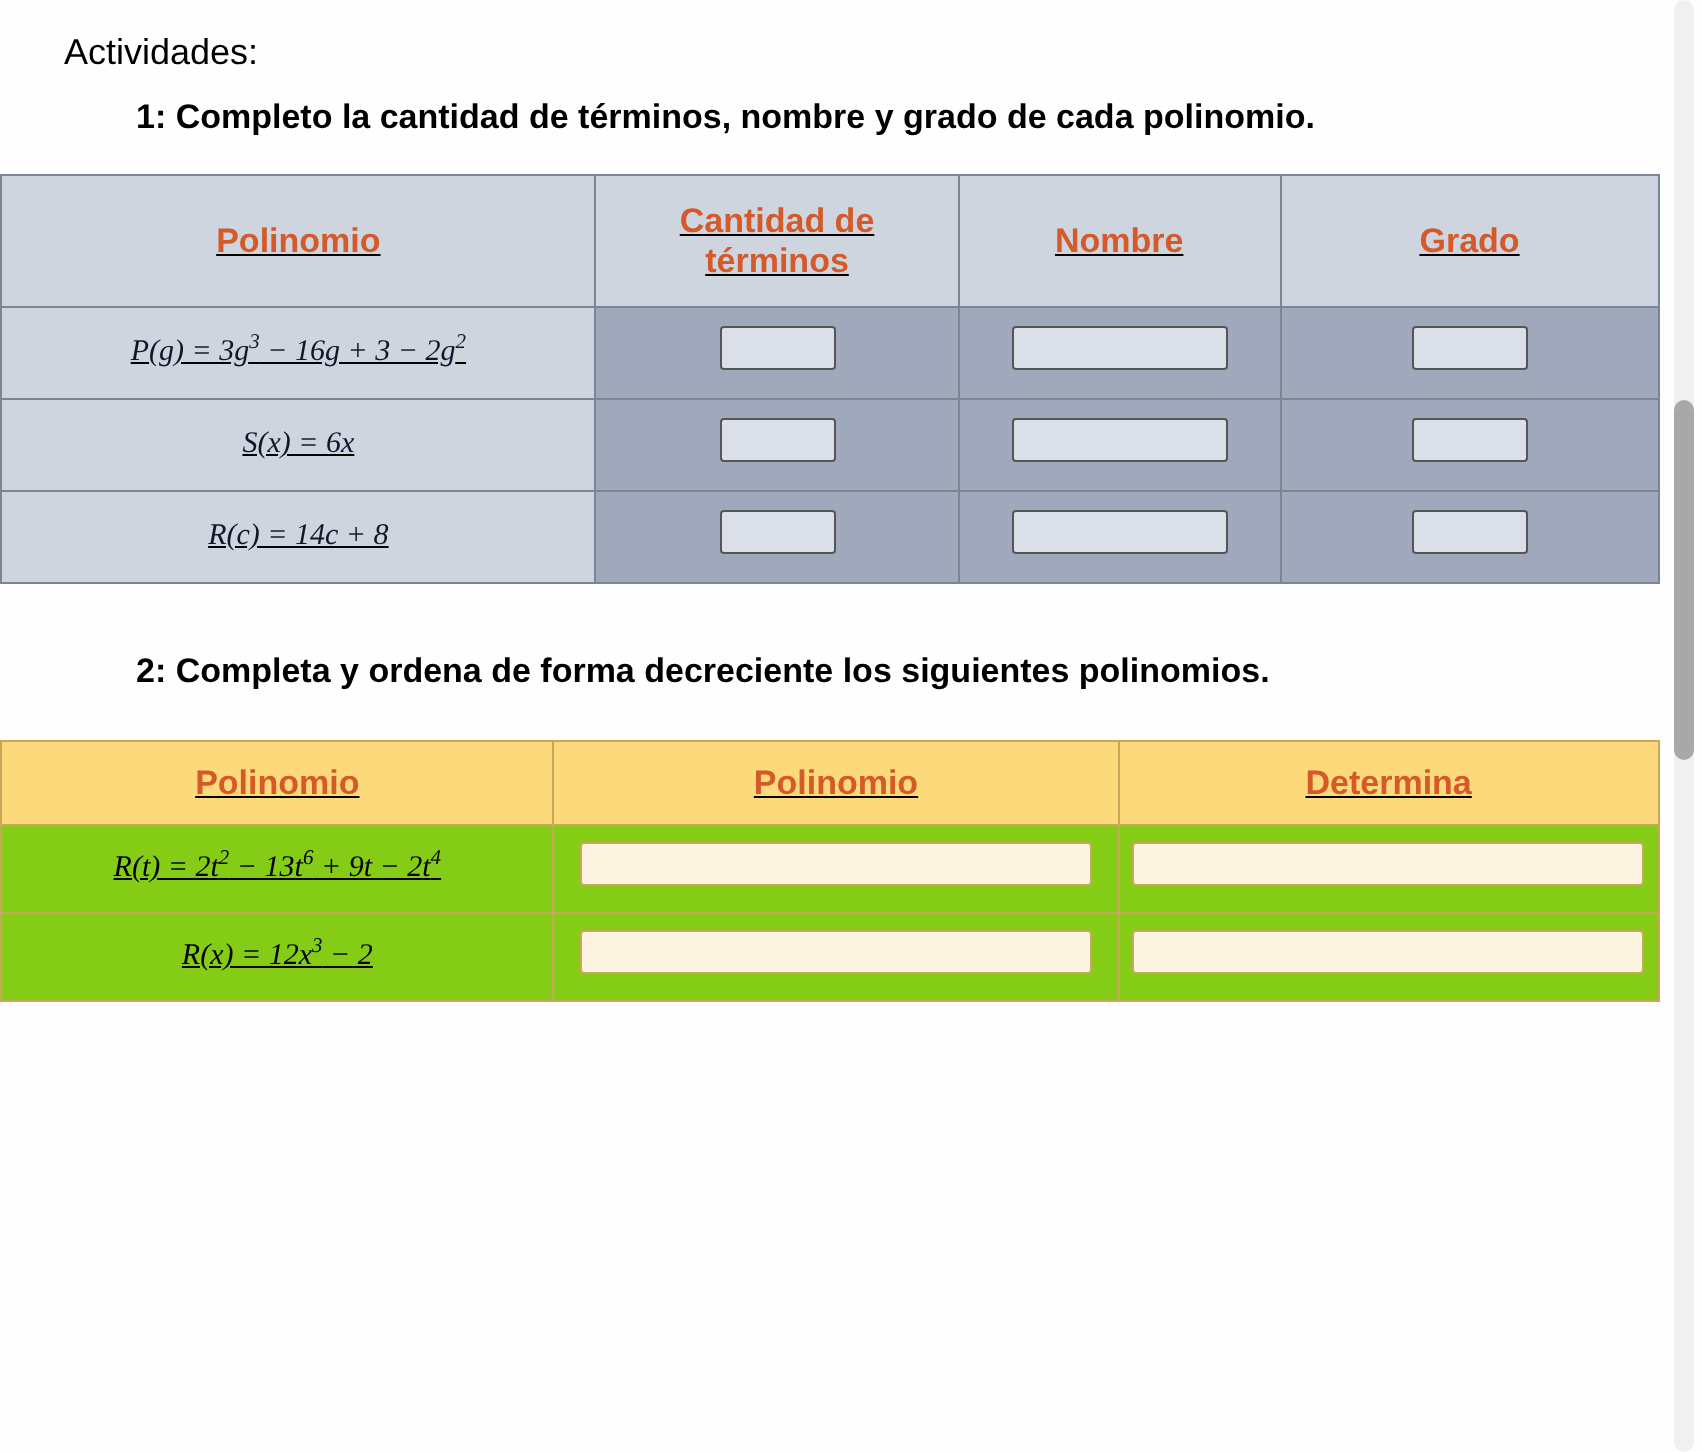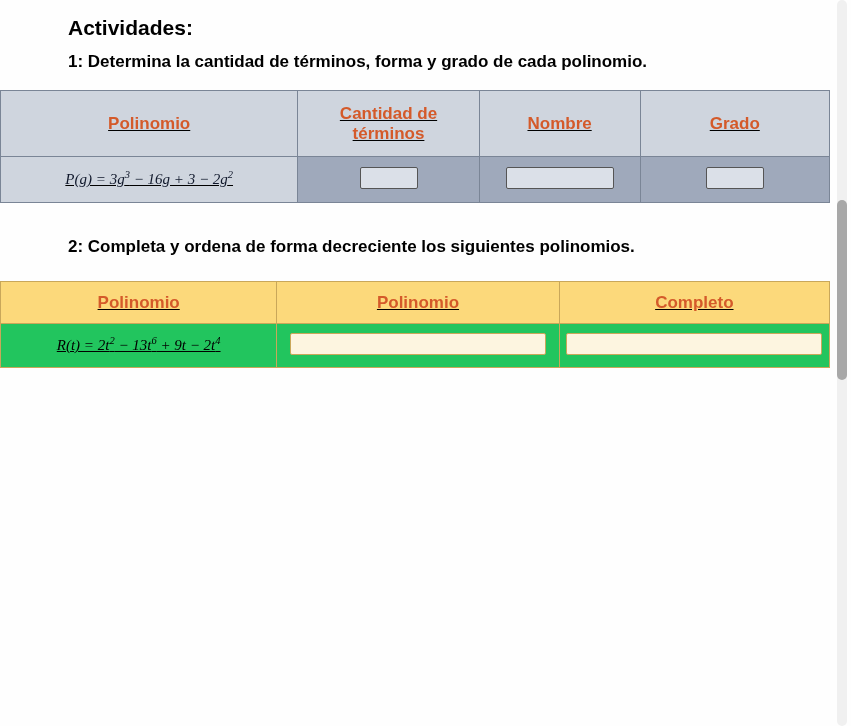--- a/index.html
+++ b/index.html
@@ -10,24 +10,24 @@
     background: #fefefe;
     width: 851px;
     height: 726px;
     position: relative;
   }
   .page {
     width: 832px;
     padding: 0;
   }
   .heading {
-    font-weight: bold;
-    font-size: 21px;
+    font-weight: normal;
+    font-size: 18px;
     color: #000;
-    padding: 16px 0 8px 68px;
+    padding: 16px 0 8px 32px;
   }
   .instr {
     font-weight: bold;
     font-size: 17px;
     color: #000;
     padding: 4px 0 18px 68px;
   }
   table {
     border-collapse: collapse;
     width: 830px;
@@ -70,21 +70,21 @@
     vertical-align: middle;
   }
   .t2 th {
     background: #fcd97b;
     color: #d45a2a;
     font-weight: bold;
     font-size: 17px;
     height: 42px;
   }
   .t2 td {
-    background: #22c55e;
+    background: #84cc16;
     height: 44px;
   }
   .t2 td.lbl2 {
     font-size: 15px;
     font-family: "Cambria Math", "Times New Roman", serif;
     font-style: italic;
     color: #000;
   }
   .t2 .col-poly2 { width: 276px; }
   .t2 .col-comp  { width: 282px; }
@@ -129,56 +129,73 @@
     background: #a8a8a8;
     border-radius: 5px;
   }
 </style>
 </head>
 <body>
 
 <div class="page">
 
   <div class="heading">Actividades:</div>
-  <div class="instr">1: Determina la cantidad de términos, forma y grado de cada polinomio.</div>
+  <div class="instr">1: Completo la cantidad de términos, nombre y grado de cada polinomio.</div>
 
   <table class="t1">
     <thead>
       <tr>
         <th class="col-poly">Polinomio</th>
         <th class="col-cant">Cantidad de términos</th>
         <th class="col-nom">Nombre</th>
         <th class="col-gra">Grado</th>
       </tr>
     </thead>
     <tbody>
       <tr>
         <td class="lbl">P(g) = 3g<sup>3</sup> − 16g + 3 − 2g<sup>2</sup></td>
         <td><span class="field sm"></span></td>
         <td><span class="field md"></span></td>
         <td><span class="field sm"></span></td>
       </tr>
+      <tr>
+        <td class="lbl">S(x) = 6x</td>
+        <td><span class="field sm"></span></td>
+        <td><span class="field md"></span></td>
+        <td><span class="field sm"></span></td>
+      </tr>
+      <tr>
+        <td class="lbl">R(c) = 14c + 8</td>
+        <td><span class="field sm"></span></td>
+        <td><span class="field md"></span></td>
+        <td><span class="field sm"></span></td>
+      </tr>
     </tbody>
   </table>
 
   <div class="instr" style="padding-top:34px; padding-bottom:24px;">2: Completa y ordena de forma decreciente los siguientes polinomios.</div>
 
   <table class="t2">
     <thead>
       <tr>
         <th class="col-poly2">Polinomio</th>
         <th class="col-comp">Polinomio</th>
-        <th class="col-ord">Completo</th>
+        <th class="col-ord">Determina</th>
       </tr>
     </thead>
     <tbody>
       <tr>
         <td class="lbl2">R(t) = 2t<sup>2</sup> − 13t<sup>6</sup> + 9t − 2t<sup>4</sup></td>
         <td><span class="field2 lg"></span></td>
         <td><span class="field2 lg"></span></td>
       </tr>
+      <tr>
+        <td class="lbl2">R(x) = 12x<sup>3</sup> − 2</td>
+        <td><span class="field2 lg"></span></td>
+        <td><span class="field2 lg"></span></td>
+      </tr>
     </tbody>
   </table>
 
 </div>
 
 <div class="scroll-track"></div>
 <div class="scroll-thumb"></div>
 
 </body></html>

